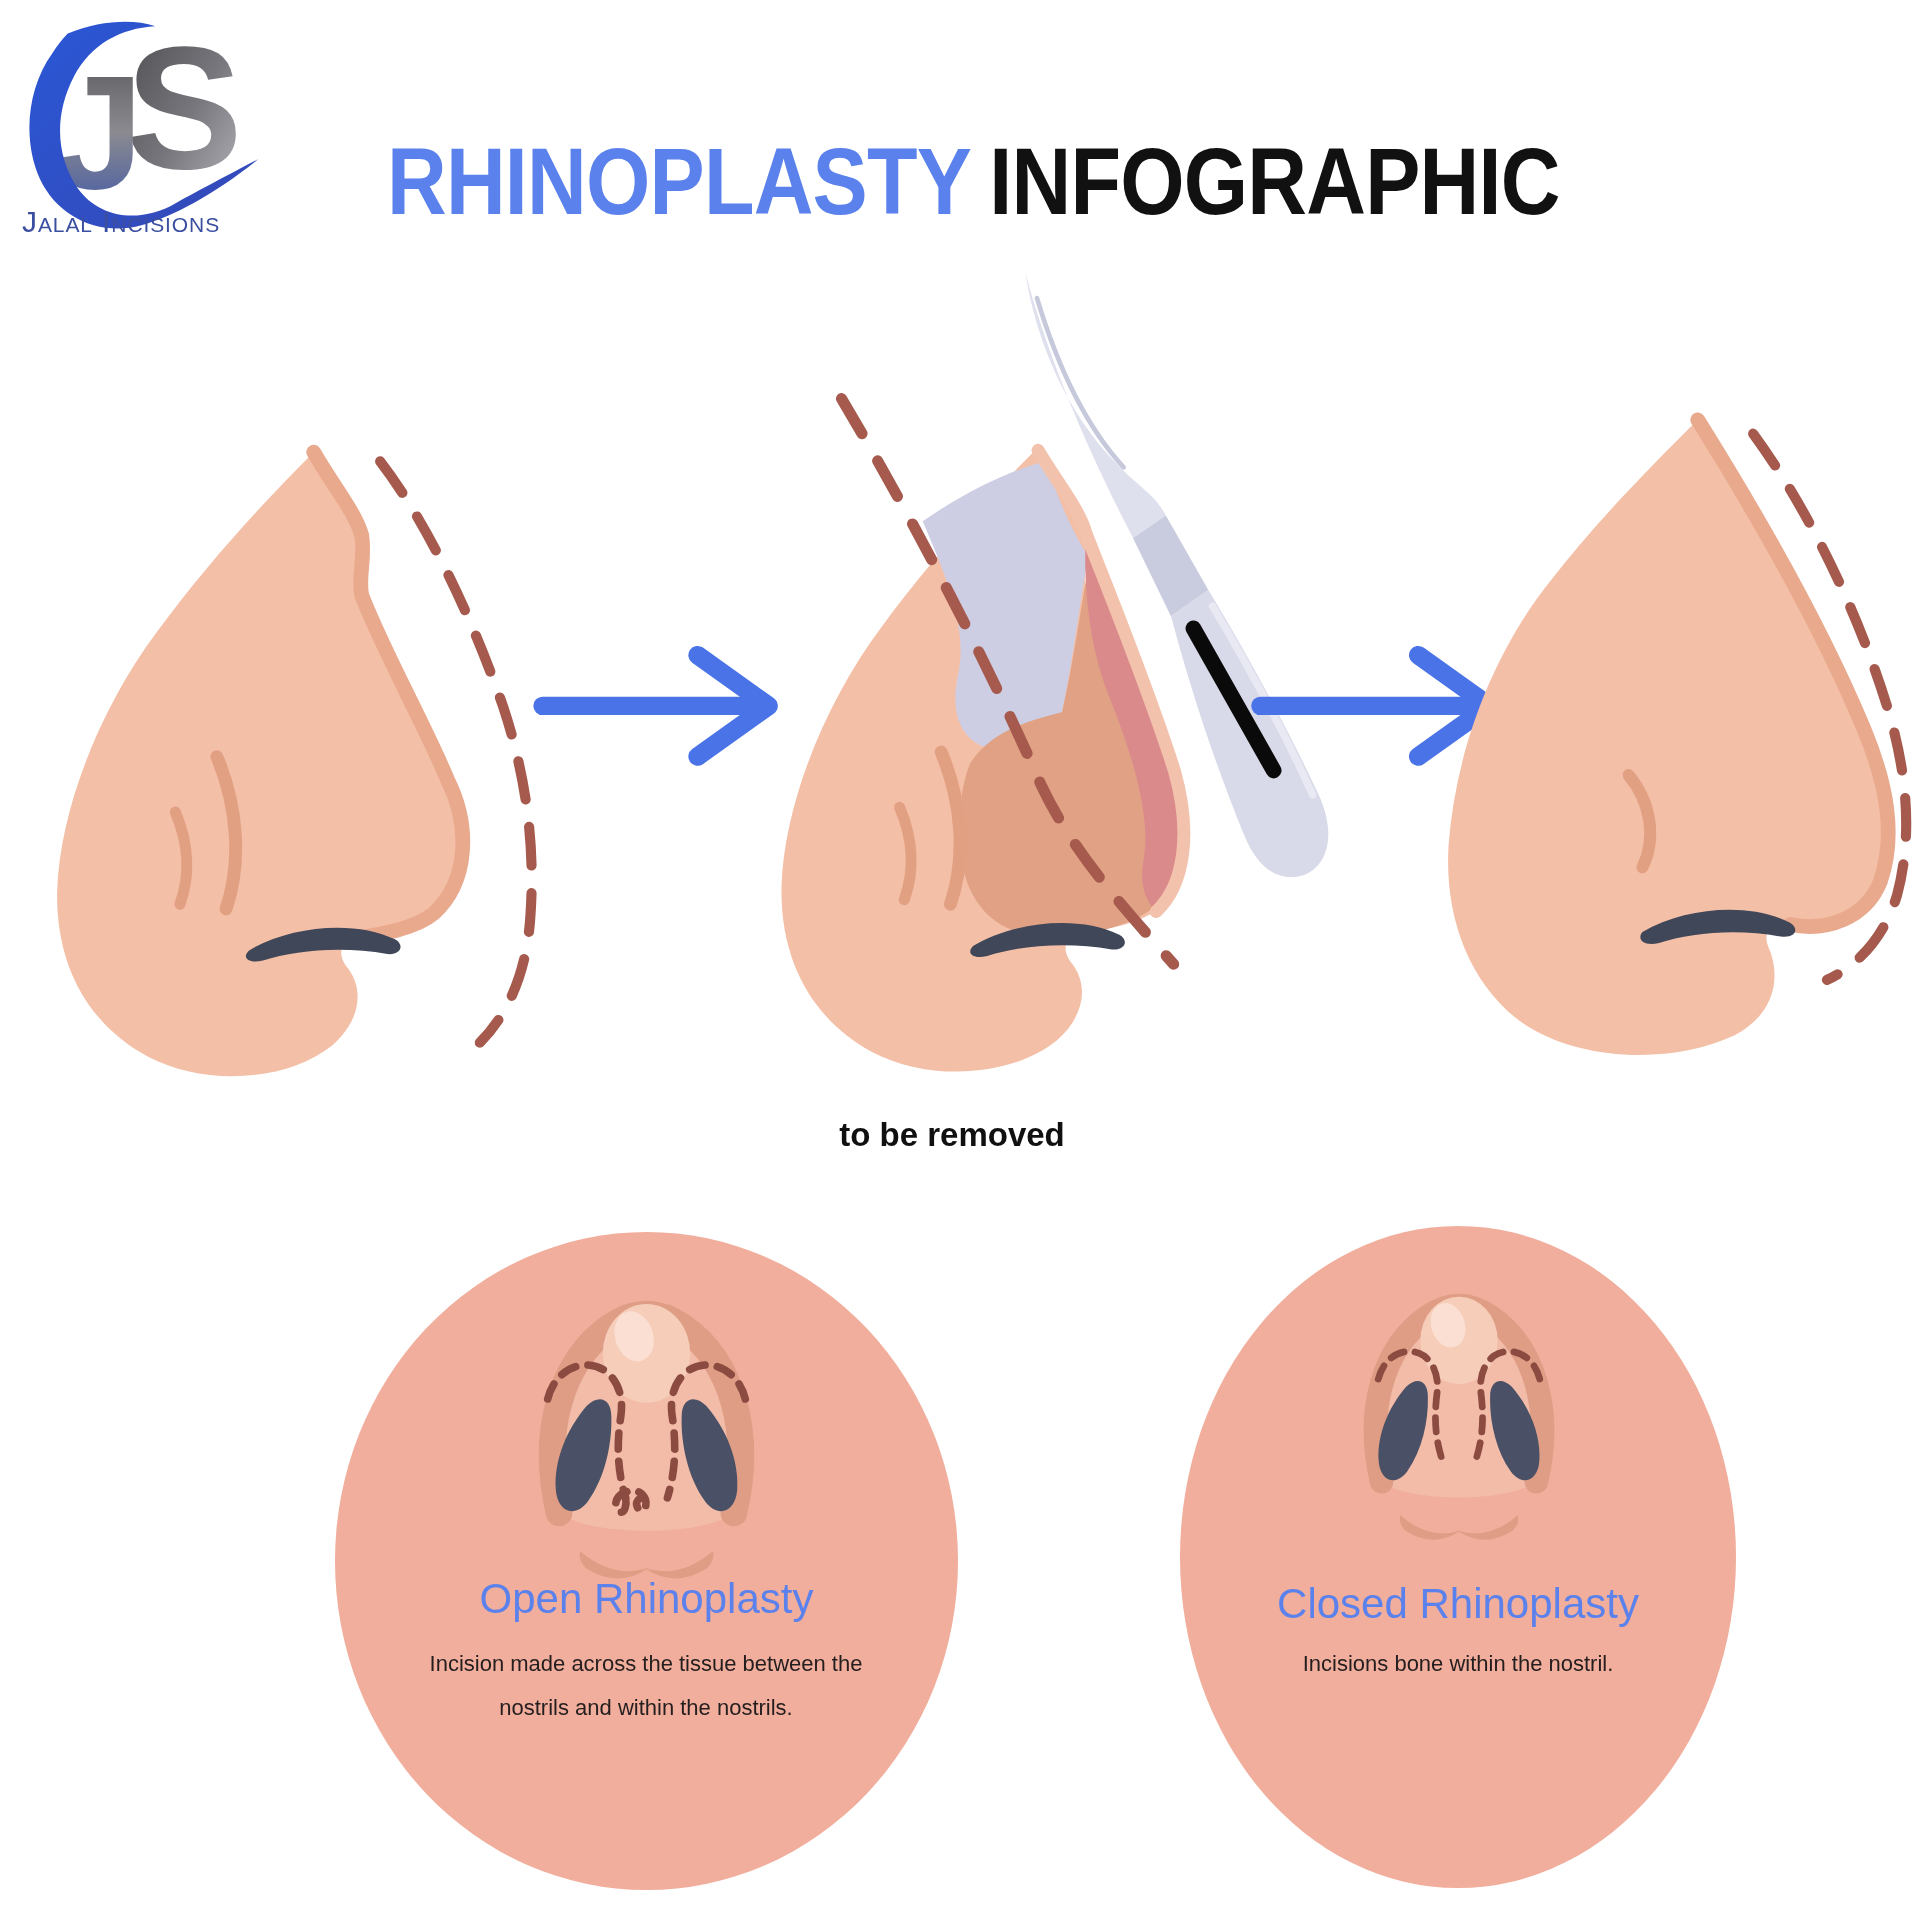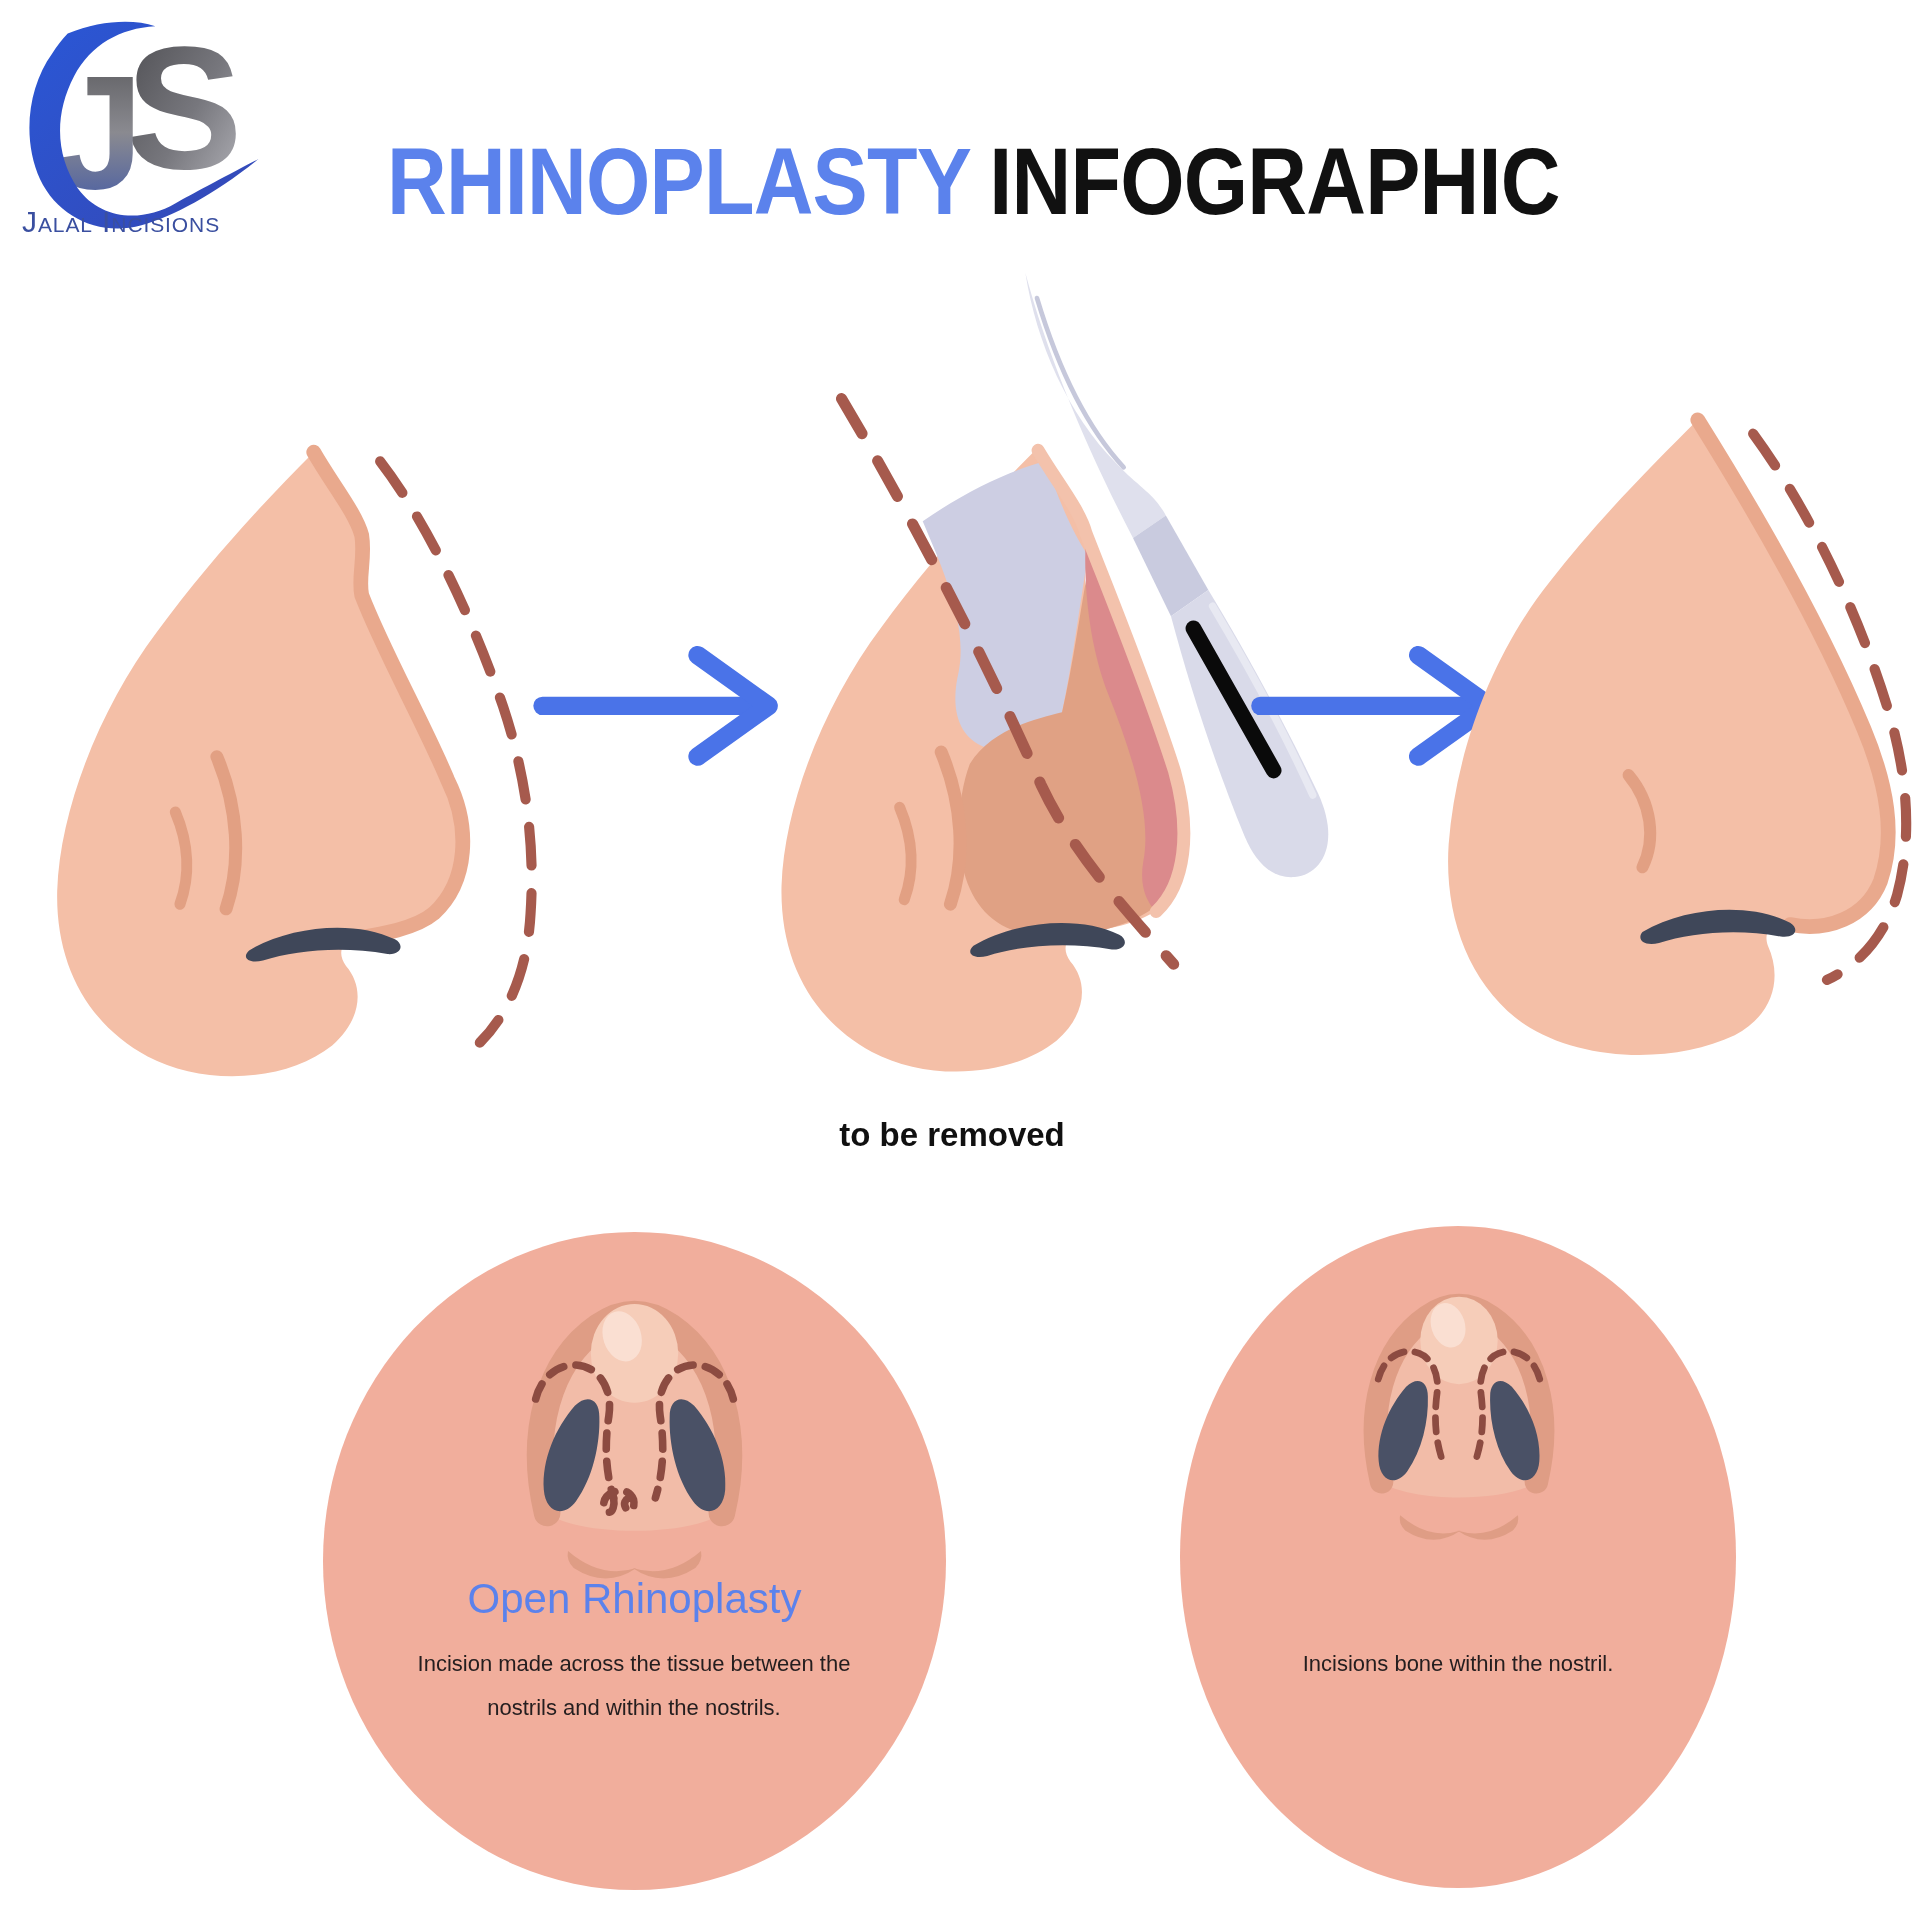--- a/index.html
+++ b/index.html
@@ -37,21 +37,21 @@
   }
   
   #process-caption{
     left:583px;top:1109px;width:738px;
     text-align:center;font-weight:700;
   }
   #caption-line1{font-size:48px;color:var(--blue_accent,#4A73E8);}
   #caption-line2{font-size:33px;color:#101010;margin-top:7.4px;}
   
   .card{border-radius:50%;background:var(--circle_bg,#F1AE9C);}
-  #card-open{left:323px;top:1232px;width:623px;height:658px;text-decoration:underline;}
+  #card-open{left:335px;top:1232px;width:623px;height:658px;text-decoration:underline;}
   #card-closed{left:1180px;top:1226px;width:556px;height:662px;}
   .card-title{
     position:absolute;left:0;width:100%;
     text-align:center;
     font-size:42px;color:var(--title_blue,#5B82EC);
     font-weight:400;
   }
   #card-open .card-title{top:1575px;margin-top:-1232px;}
   #card-closed .card-title{top:1580px;margin-top:-1226px;}
   .card-desc{
@@ -209,15 +209,16 @@
     <path fill="var(--circle_nose_shadow,#DF9D85)" d="M 240 300 Q 205 330 168 318 Q 200 340 234 318 Q 242 310 240 300 Z"></path>
     <path fill="var(--circle_nostril,#4A5166)" transform="rotate(16 103 198)" d="M 93 148 C 102 132 116 134 121 152 C 130 180 132 216 122 244 C 114 266 94 264 86 242
          C 75 212 80 176 93 148 Z"></path>
     <path fill="var(--circle_nostril,#4A5166)" transform="rotate(-16 237 198)" d="M 247 148 C 238 132 224 134 219 152 C 210 180 208 216 218 244 C 226 266 246 264 254 242
          C 265 212 260 176 247 148 Z"></path>
     <g fill="none" stroke="var(--incision_red,#8C4B41)" stroke-width="8" stroke-linecap="round" stroke-dasharray="17 13">
       <path d="M 74 138 C 82 108 108 98 128 110 C 141 120 146 136 144 154 C 140 184 142 210 150 234"></path>
       <path d="M 266 138 C 258 108 232 98 212 110 C 199 120 194 136 196 154 C 200 184 198 210 190 234"></path>
     </g>
   </svg>
+  <div class="card-title">Closed Rhinoplasty</div>
   <div class="card-desc">Incisions bone within the nostril.</div>
 </div>
 
 
 </body></html>

